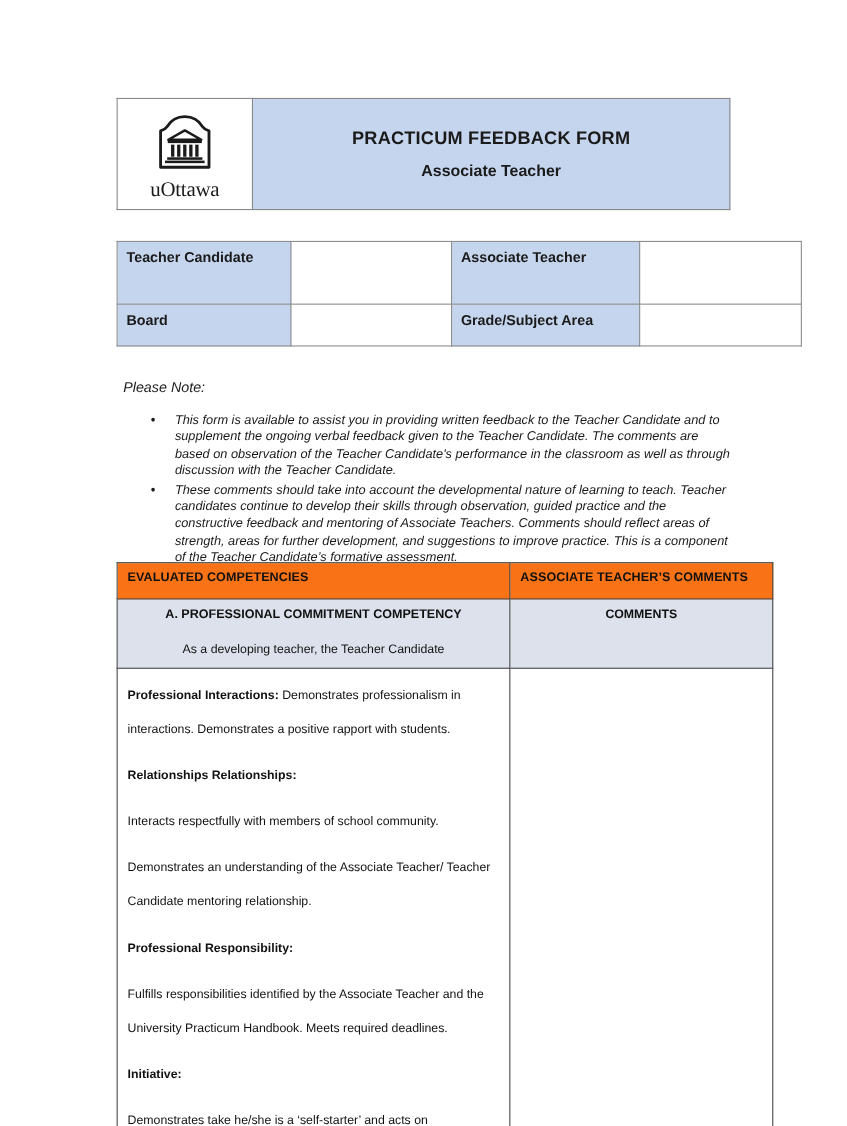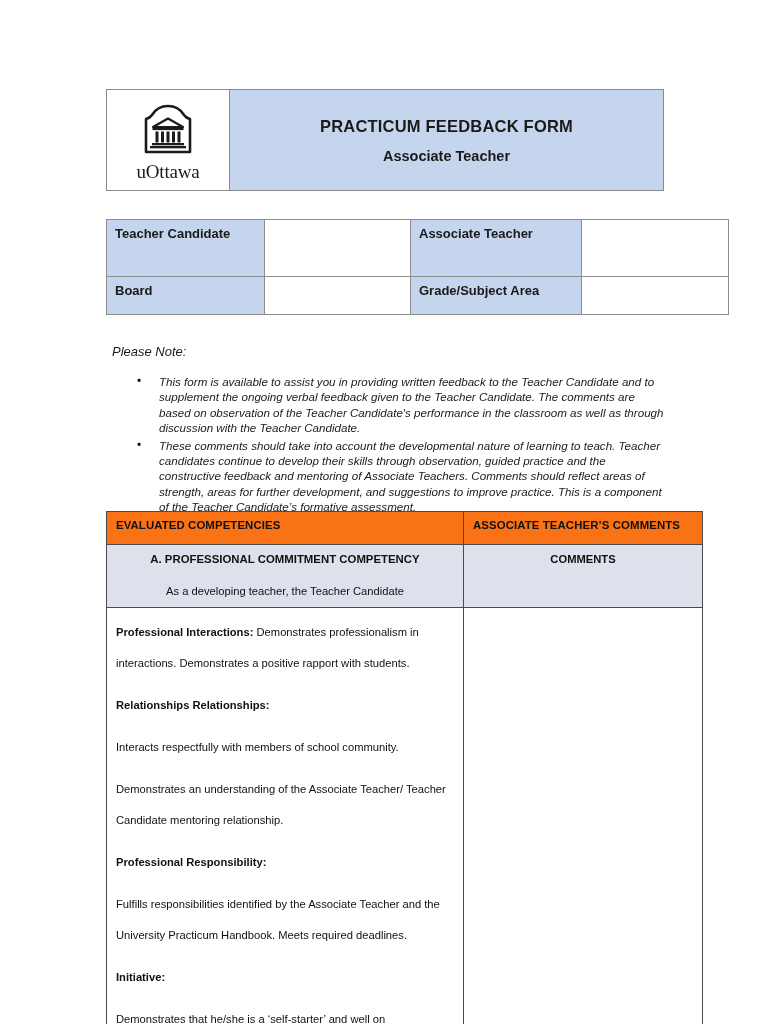--- a/index.html
+++ b/index.html
@@ -322,21 +322,21 @@
         <p class="gap">
           <b>Professional Responsibility:</b>
         </p>
         <p class="gap">
           <span>Fulfills responsibilities identified by the Associate Teacher and the University Practicum Handbook. Meets required deadlines.</span>
         </p>
         <p class="gap">
           <b>Initiative:</b>
         </p>
         <p class="gap">
-          <span>Demonstrates that he/she is a ‘self-starter’ and well on</span>
+          <span>Demonstrates take he/she is a ‘self-starter’ and acts on</span>
         </p>
       </td>
       <td></td>
     </tr>
   </tbody>
     </table>
 
 </div>
 
 </body></html>

